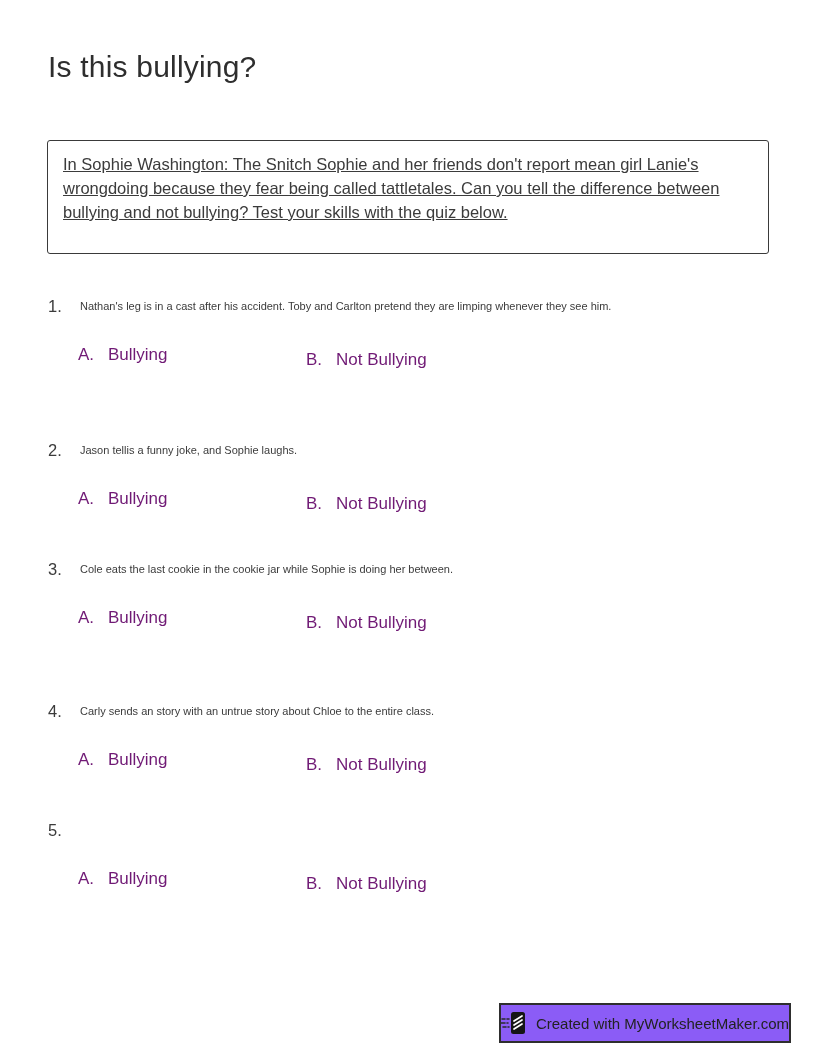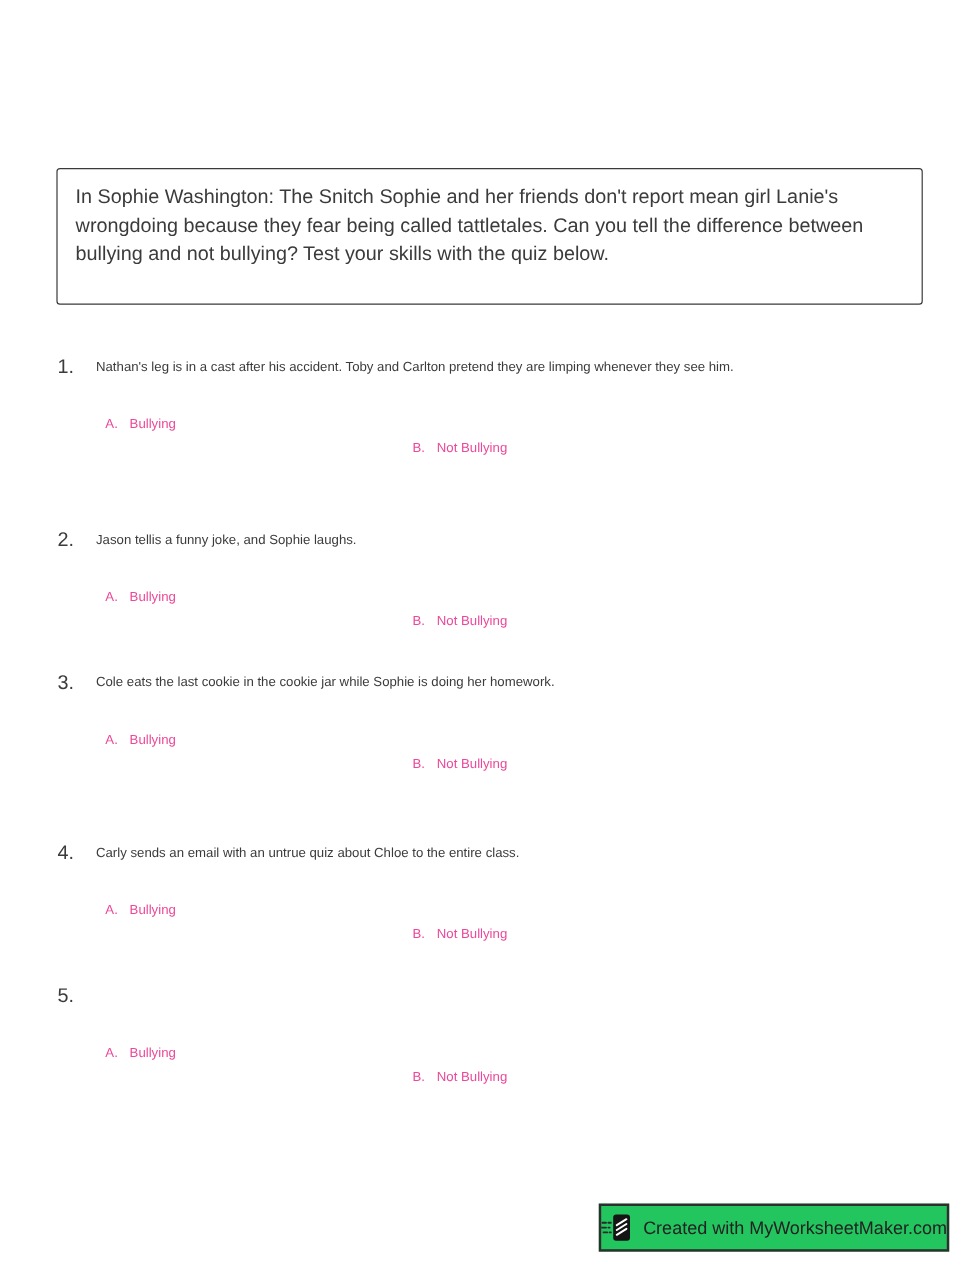--- a/index.html
+++ b/index.html
@@ -23,20 +23,21 @@
     color: #2e2e2e;
     letter-spacing: 0.2px;
   }
   .intro-box {
     position: absolute;
     left: 47px; top: 140px;
     width: 722px; min-height: 114px;
     border: 1px solid #3a3a3a;
     border-radius: 3px;
     padding: 11px 16px 12px 15px;
+    text-decoration: underline;
   }
   .intro-text {
     font-size: 16.5px;
     line-height: 24px;
     color: #3b3b3b;
   }
   .question {
     position: absolute;
     left: 48px;
     width: 722px;
@@ -54,53 +55,53 @@
     line-height: 25px;
     color: #3b3b3b;
   }
   .options {
     position: relative;
     margin-left: 30px;
     margin-top: 23px;
     height: 30px;
   }
   .option {
-    font-size: 11px;
+    font-size: 17px;
     line-height: 25px;
-    color: #ec4899;
+    color: #701a75;
     white-space: nowrap;
-    text-align: center;
   }
   .option-a { position: absolute; left: 0; top: 0; }
-  .option-b { position: absolute; left: 228px; top: 20px; margin-left: 28px; }
+  .option-b { position: absolute; left: 228px; top: 5px; }
   .opt-letter { display: inline-block; width: 30px; }
   .credit-badge {
     position: absolute;
     left: 499px; top: 1003px;
     width: 292px; height: 40px;
     border: 2px solid #2e2e2e;
-    background: #22c55e;
+    background: #8b5cf6;
     display: flex;
     align-items: center;
     justify-content: center;
     gap: 7px;
     cursor: pointer;
   }
   .credit-text {
     font-size: 15px;
     color: #222222;
     white-space: nowrap;
   }
   .logo-icon { flex: 0 0 auto; display: block; }
 </style>
 </head>
 <body>
 
 <div class="page">
 
+  <h1 class="page-title">Is this bullying?</h1>
 
   <div class="intro-box">
     <p class="intro-text">In Sophie Washington: The Snitch Sophie and her friends don't report mean girl Lanie's wrongdoing because they fear being called tattletales. Can you tell the difference between bullying and not bullying? Test your skills with the quiz below.</p>
   </div>
 
   <div class="question" style="top:294px;">
     <div class="q-row">
       <span class="q-num">1.</span>
       <span class="q-text">Nathan's leg is in a cast after his accident. Toby and Carlton pretend they are limping whenever they see him.</span>
     </div>
@@ -117,32 +118,32 @@
     </div>
     <div class="options">
       <span class="option option-a"><span class="opt-letter">A.</span><span>Bullying</span></span>
       <span class="option option-b"><span class="opt-letter">B.</span><span>Not Bullying</span></span>
     </div>
   </div>
 
   <div class="question" style="top:557px;">
     <div class="q-row">
       <span class="q-num">3.</span>
-      <span class="q-text">Cole eats the last cookie in the cookie jar while Sophie is doing her homework.</span>
+      <span class="q-text">Cole eats the last cookie in the cookie jar while Sophie is doing her between.</span>
     </div>
     <div class="options">
       <span class="option option-a"><span class="opt-letter">A.</span><span>Bullying</span></span>
       <span class="option option-b"><span class="opt-letter">B.</span><span>Not Bullying</span></span>
     </div>
   </div>
 
   <div class="question" style="top:699px;">
     <div class="q-row">
       <span class="q-num">4.</span>
-      <span class="q-text">Carly sends an email with an untrue quiz about Chloe to the entire class.</span>
+      <span class="q-text">Carly sends an story with an untrue story about Chloe to the entire class.</span>
     </div>
     <div class="options">
       <span class="option option-a"><span class="opt-letter">A.</span><span>Bullying</span></span>
       <span class="option option-b"><span class="opt-letter">B.</span><span>Not Bullying</span></span>
     </div>
   </div>
 
   <div class="question" style="top:818px;">
     <div class="q-row">
       <span class="q-num">5.</span>

